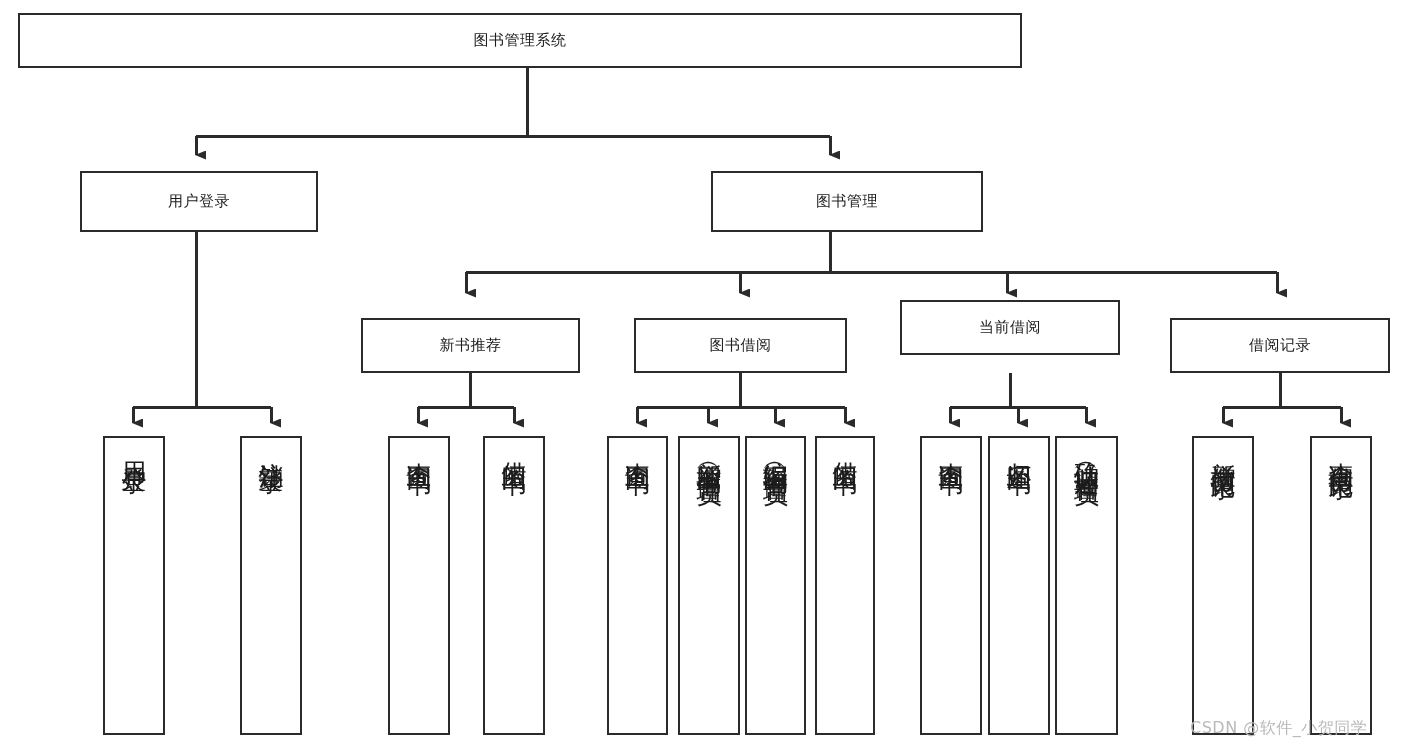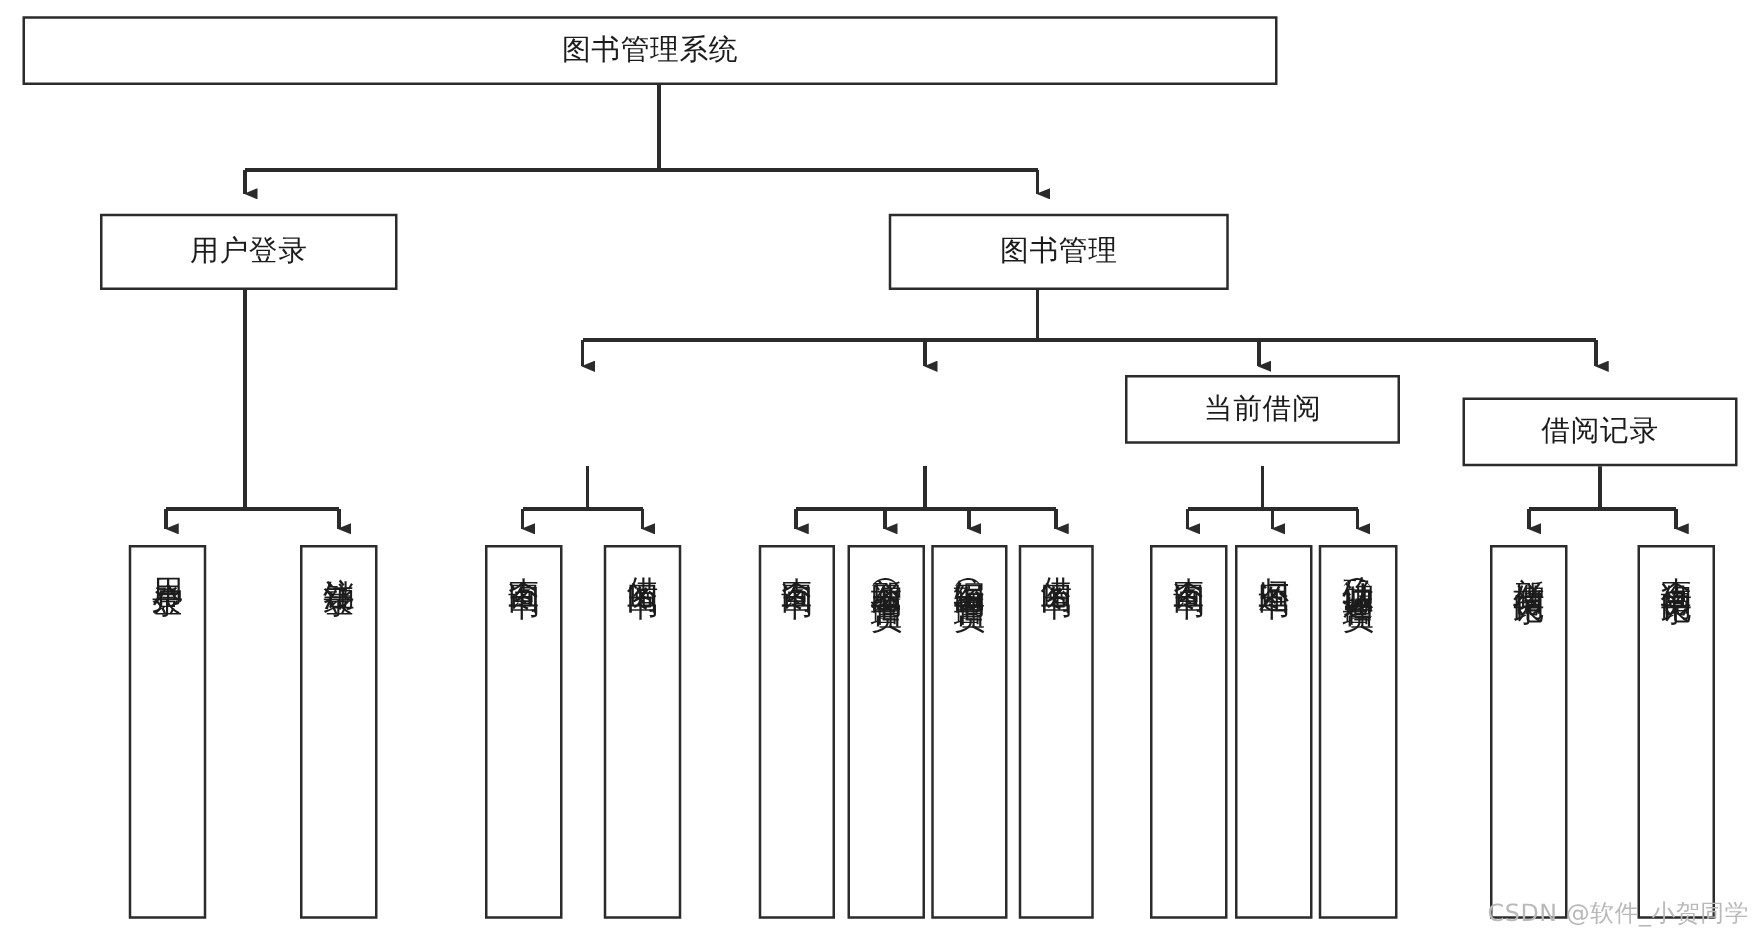--- a/index.html
+++ b/index.html
@@ -34,38 +34,38 @@
     justify-content: center;
     overflow: hidden;
   }
   .node-label {
     color: #1c1c1c;
     line-height: 1.08;
     text-align: center;
     white-space: pre;
   }
   .horiz .node-label {
-    font-size: 23px;
+    font-size: 15px;
     letter-spacing: 0.5px;
   }
   .vert {
     align-items: flex-start;
     padding-top: 4px;
   }
   .vert .node-label {
     writing-mode: vertical-rl;
     text-orientation: upright;
     font-size: 25px;
     letter-spacing: 3px;
     line-height: 1;
   }
   .watermark {
     position: absolute;
     color: #b9b9b9;
-    font-size: 19px;
+    font-size: 16px;
     letter-spacing: 0.5px;
     white-space: nowrap;
     user-select: none;
   }
 </style>
 </head>
 <body>
 
 <div id="stage">
 
@@ -123,24 +123,30 @@
     <span class="node-label">图书管理系统</span>
   </div>
 
   <div class="node-box horiz" id="node-l2-0" style="left: 80px; top: 171px; width: 238px; height: 61px;">
     <span class="node-label">用户登录</span>
   </div>
   <div class="node-box horiz" id="node-l2-1" style="left: 711px; top: 171px; width: 272px; height: 61px;">
     <span class="node-label">图书管理</span>
   </div>
 
+  <div class="node-box horiz" id="node-l3-0" style="left: 361px; top: 318px; width: 219px; height: 55px;">
+    <span class="node-label">新书推荐</span>
+  </div>
+  <div class="node-box horiz" id="node-l3-1" style="left: 634px; top: 318px; width: 213px; height: 55px;">
+    <span class="node-label">图书借阅</span>
+  </div>
   <div class="node-box horiz" id="node-l3-2" style="left: 900px; top: 300px; width: 220px; height: 55px;">
     <span class="node-label">当前借阅</span>
   </div>
-  <div class="node-box horiz" id="node-l3-3" style="left: 1170px; top: 318px; width: 220px; height: 55px; font-family: Liberation Serif, serif;">
+  <div class="node-box horiz" id="node-l3-3" style="left: 1170px; top: 318px; width: 220px; height: 55px;">
     <span class="node-label">借阅记录</span>
   </div>
 
   <div class="node-box vert" id="node-leaf-0" style="left: 103px; top: 436px; width: 62px; height: 299px;">
     <span class="node-label">用户登录</span>
   </div>
   <div class="node-box vert" id="node-leaf-1" style="left: 240px; top: 436px; width: 62px; height: 299px;">
     <span class="node-label">注销登录</span>
   </div>
   <div class="node-box vert" id="node-leaf-2" style="left: 388px; top: 436px; width: 62px; height: 299px;">

